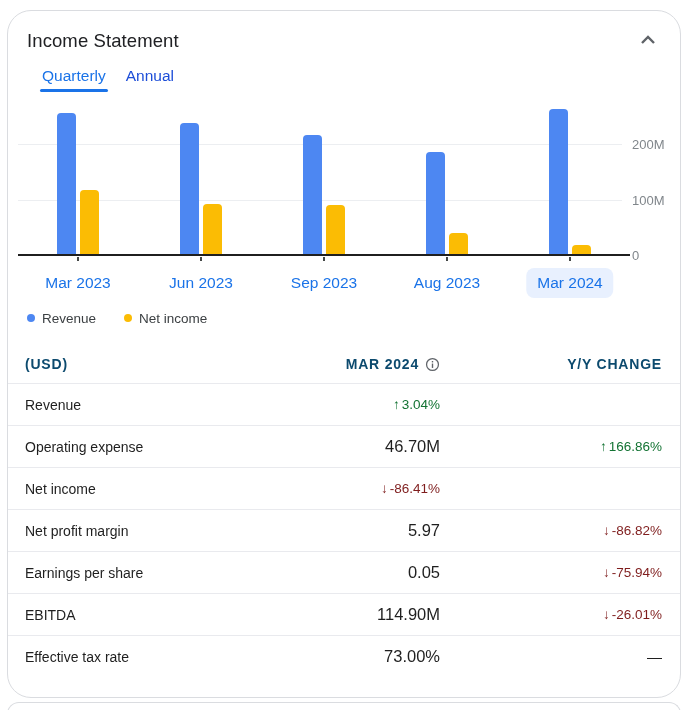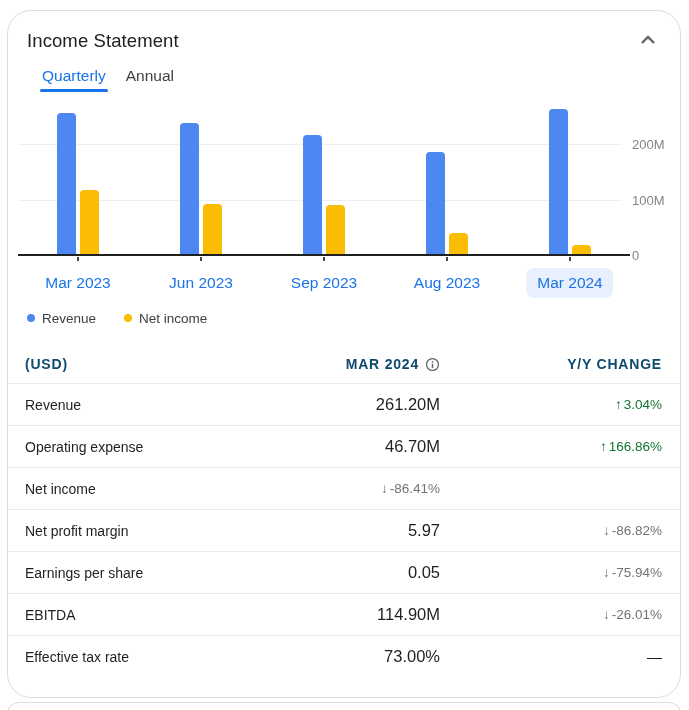--- a/index.html
+++ b/index.html
@@ -17,21 +17,21 @@
     border-radius: 12px 12px 0 0;
   }
 
   
   .card-header { display: flex; align-items: flex-start; justify-content: space-between; padding: 19px 22px 0 19px; }
   .card-title { font-size: 18.5px; color: #202124; letter-spacing: .1px; }
   .collapse-btn { background: none; border: none; cursor: pointer; padding: 2px; margin-top: 2px; }
 
   
   .tabs { display: flex; gap: 16px; margin: 15px 0 0 32px; }
-  .tab { background: none; border: none; cursor: pointer; font-family: inherit; font-size: 15.5px; color: #404040; padding: 0 2px 7px 2px; position: relative; }
+  .tab { background: none; border: none; cursor: pointer; font-family: inherit; font-size: 15.5px; color: #1d4ed8; padding: 0 2px 7px 2px; position: relative; }
   .tab.active { color: #1a73e8; }
   .tab.active::after { content: ""; position: absolute; left: 0; right: 0; bottom: 0; height: 3px; background: #1a73e8; border-radius: 3px; }
 
   
   .chart { position: relative; margin-top: 12px; }
   .plot { position: relative; height: 152px; }
   .gridline { position: absolute; left: 10px; right: 58px; height: 1px; background: #eceef1; }
   .baseline { position: absolute; left: 10px; right: 50px; bottom: 0; height: 2px; background: #1f1f1f; }
   .ytick-label { position: absolute; left: 624px; width: 46px; font-size: 13px; color: #80868b; }
   .bar { position: absolute; bottom: 2px; width: 19px; border-radius: 4px 4px 0 0; }
@@ -47,21 +47,21 @@
   .fin-table { margin-top: 16px; }
   .thead, .trow { display: grid; grid-template-columns: 1fr 190px 222px; align-items: center; padding: 0 18px 0 17px; }
   .thead { height: 38px; color: #0c4a6e; font-size: 14px; font-weight: bold; letter-spacing: .8px; }
   .th-period { text-align: right; display: flex; justify-content: flex-end; align-items: center; gap: 6px; }
   .th-change { text-align: right; }
   .trow { height: 42px; border-top: 1px solid #e9eaee; }
   .td-label { font-size: 14px; color: #1f1f1f; }
   .td-value { text-align: right; font-size: 16.5px; color: #1f1f1f; }
   .td-change { text-align: right; font-size: 13.5px; }
   .td-change.up { color: #137333; }
-  .td-change.down { color: #737373; }
+  .td-change.down { color: #7f1d1d; }
   .td-change.none { color: #1f1f1f; font-size: 15px; }
   .arrow { margin-right: 2px; }
 </style>
 </head>
 <body>
 
 <div class="card">
 
   <div class="card-header">
     <div class="card-title">Income Statement</div>
@@ -133,21 +133,20 @@
               <rect x="10.9" y="10.5" width="2.2" height="7" fill="#5f6368"></rect>
               <rect x="10.9" y="6.4" width="2.2" height="2.3" fill="#5f6368"></rect>
             </svg>
         </span>
       </div>
       <div class="th-change">Y/Y CHANGE</div>
     </div>
     <div id="table-rows">
         <div class="trow">
           <div class="td-label">Revenue</div>
-          <div class="td-value">261.20M</div>
           <div class="td-change up"><span class="arrow">↑</span><span>3.04%</span></div>
         </div>
         <div class="trow">
           <div class="td-label">Operating expense</div>
           <div class="td-value">46.70M</div>
           <div class="td-change up"><span class="arrow">↑</span><span>166.86%</span></div>
         </div>
         <div class="trow">
           <div class="td-label">Net income</div>
           <div class="td-change down"><span class="arrow">↓</span><span>-86.41%</span></div>

